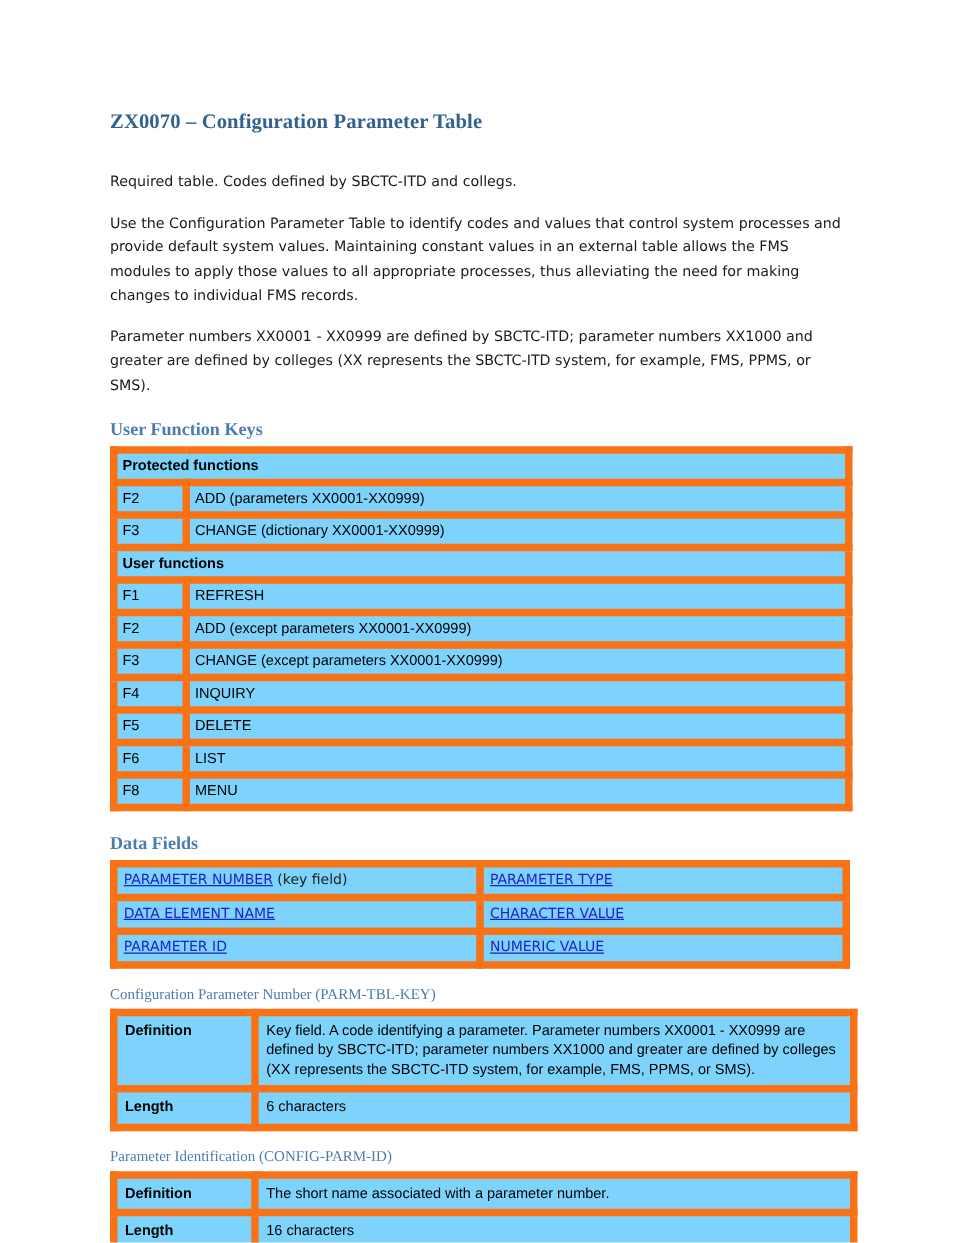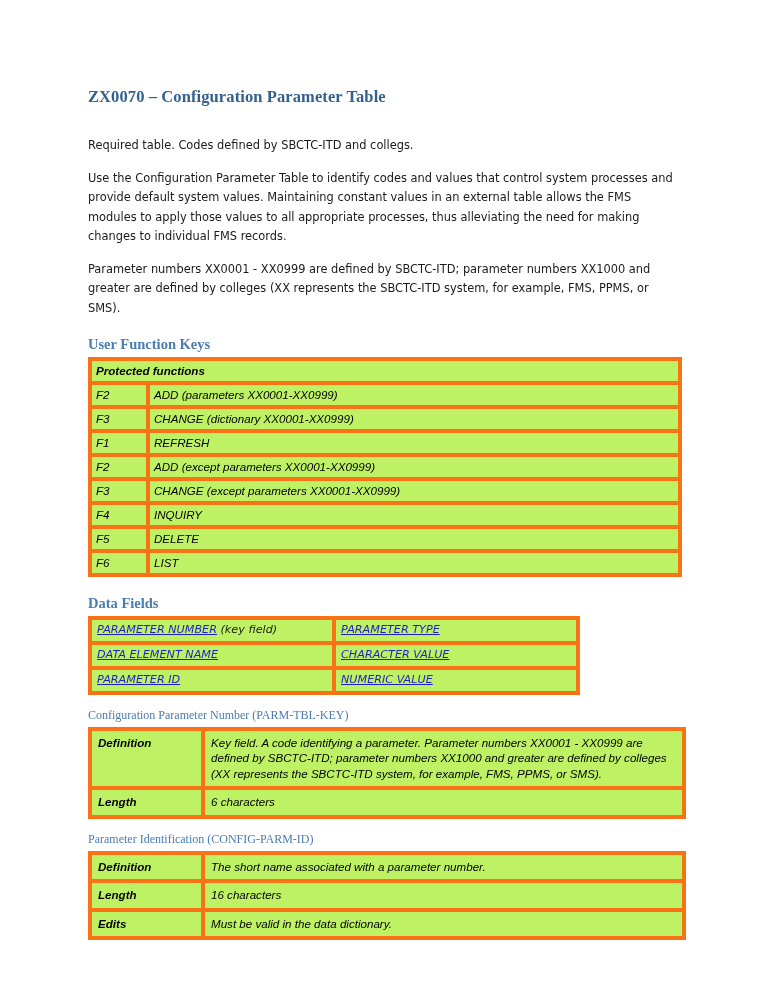--- a/index.html
+++ b/index.html
@@ -63,45 +63,44 @@
   }
   p.body-text:last-of-type { margin-bottom: 0; }
 
   
   table {
     border-collapse: collapse;
     table-layout: fixed;
     margin: 0;
   }
   table td {
-    border: 4px solid #f97316;
+    border: 6px solid #f97316;
     vertical-align: top;
-    background: #bef264;
-    font-style: italic;
+    background: #7dd3fc;
   }
 
   
   table.fkeys {
     width: 594px;
     font-family: "Liberation Sans", sans-serif;
     font-size: 11.6px;
   }
   table.fkeys td {
     padding: 2px 4px 3px 4px;
     line-height: 15px;
     height: 15px;
   }
   table.fkeys td.grouphdr {
     font-weight: bold;
   }
   table.fkeys td.keycol { width: 58px; }
 
   
   table.datafields {
-    width: 492px;
+    width: 592px;
     font-family: "DejaVu Sans", sans-serif;
     font-size: 11.2px;
   }
   table.datafields td {
     padding: 2px 5px 3px 5px;
     line-height: 16px;
     width: 50%;
   }
   .fieldlink {
     color: #1f1fc8;
@@ -155,20 +154,23 @@
       <tr>
         <td class="keycol">F2</td>
         <td>ADD (parameters XX0001-XX0999)</td>
       </tr>
       <tr>
         <td class="keycol">F3</td>
         <td>CHANGE (dictionary XX0001-XX0999)</td>
       </tr>
 
       <tr>
+        <td class="grouphdr" colspan="2">User functions</td>
+      </tr>
+      <tr>
         <td class="keycol">F1</td>
         <td>REFRESH</td>
       </tr>
       <tr>
         <td class="keycol">F2</td>
         <td>ADD (except parameters XX0001-XX0999)</td>
       </tr>
       <tr>
         <td class="keycol">F3</td>
         <td>CHANGE (except parameters XX0001-XX0999)</td>
@@ -177,20 +179,24 @@
         <td class="keycol">F4</td>
         <td>INQUIRY</td>
       </tr>
       <tr>
         <td class="keycol">F5</td>
         <td>DELETE</td>
       </tr>
       <tr>
         <td class="keycol">F6</td>
         <td>LIST</td>
+      </tr>
+      <tr>
+        <td class="keycol">F8</td>
+        <td>MENU</td>
       </tr>
     </tbody>
   </table>
 
   <h2 class="sec-title">Data Fields</h2>
 
   <table class="datafields">
     <tbody>
       <tr>
         <td><a href="#" class="fieldlink">PARAMETER NUMBER</a><span class="plainnote"> (key field)</span></td>

